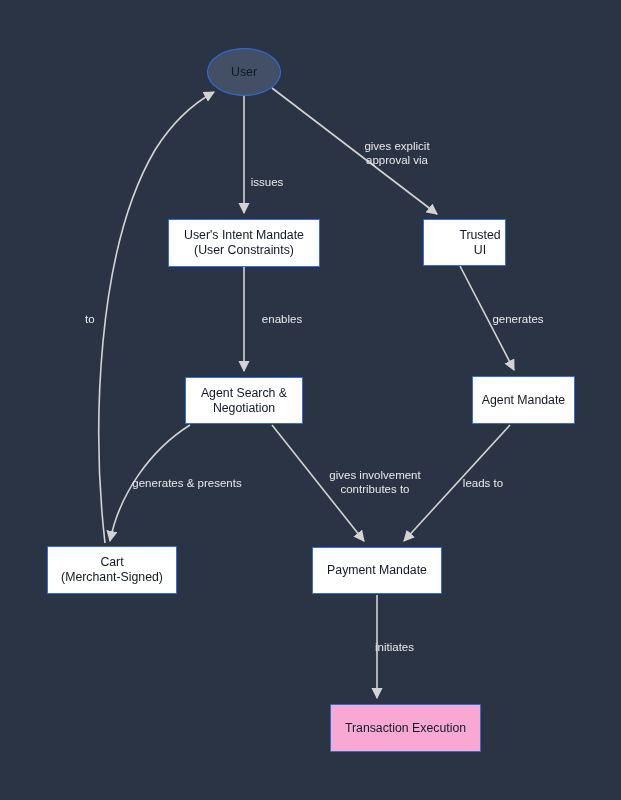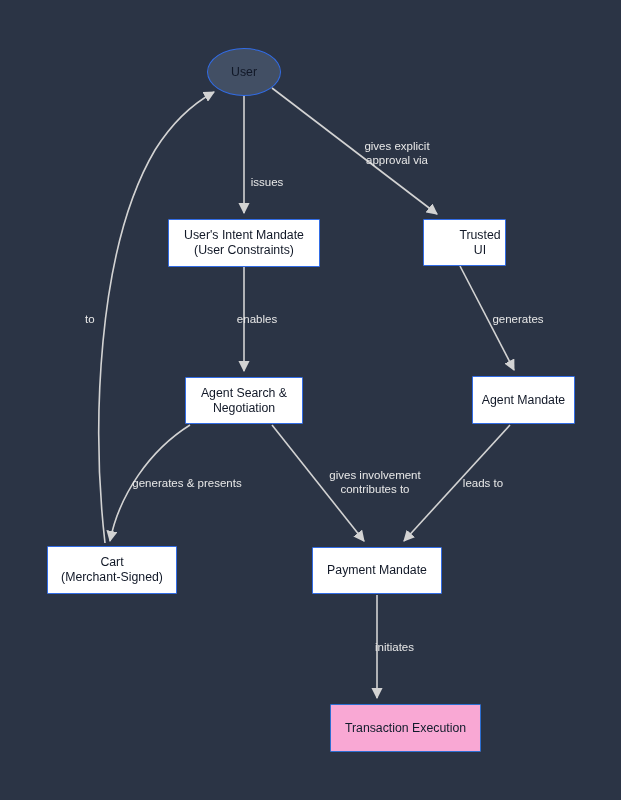--- a/index.html
+++ b/index.html
@@ -137,21 +137,21 @@
     <span>Transaction Execution</span>
   </div>
 
   <div class="edge-label" style="left:227px; top:148px; width:80px;margin-top:28px;">issues</div>
 
   <div class="edge-label" style="left:342px; top:140px; width:110px;">gives explicit
 approval via</div>
 
   <div class="edge-label" style="left:85px; top:313px; width:40px; text-align:left;">to</div>
 
-  <div class="edge-label" style="left:217px; top:313px; width:80px;">enables</div>
+  <div class="edge-label" style="left:242px; top:313px; width:80px;">enables</div>
 
   <div class="edge-label" style="left:478px; top:313px; width:80px;">generates</div>
 
   <div class="edge-label" style="left:122px; top:477px; width:130px;">generates &amp; presents</div>
 
   <div class="edge-label" style="left:314px; top:469px; width:122px;">gives involvement
 contributes to</div>
 
   <div class="edge-label" style="left:450px; top:477px; width:66px;">leads to</div>
 

